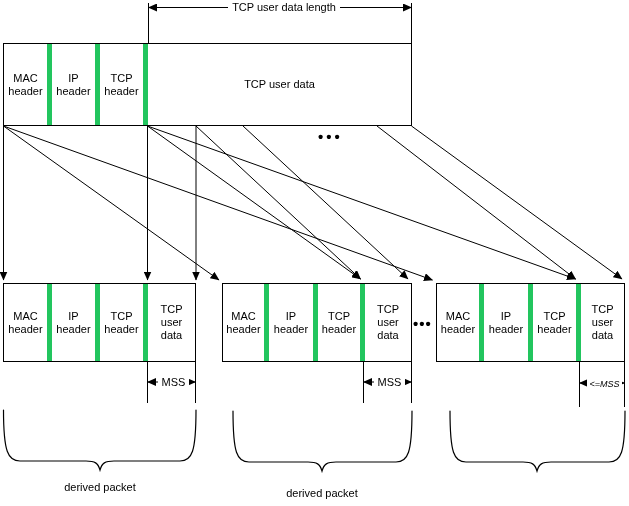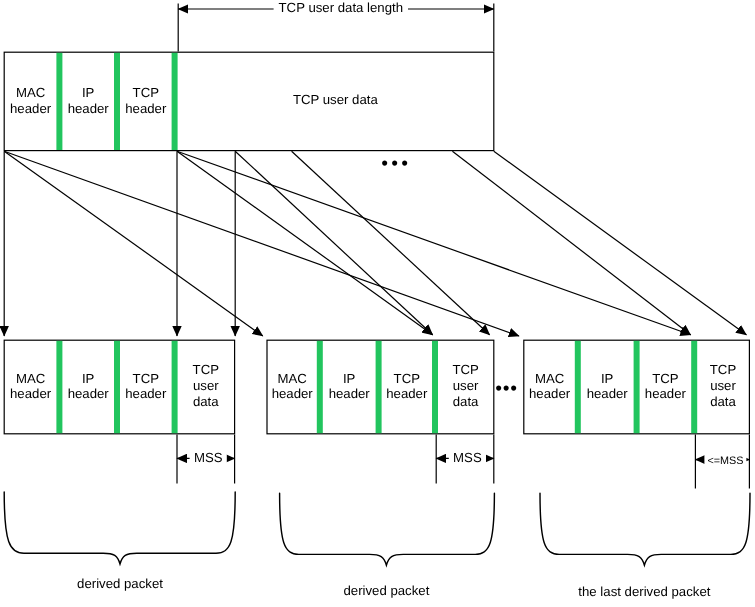--- a/index.html
+++ b/index.html
@@ -121,19 +121,18 @@
 header</div>
     <div class="cell" style="width:48px;">TCP
 header</div>
     <div class="cell last" style="width:43px;">TCP
 user
 data</div>
   </div>
 
   <div class="lbl onwire" style="left:158px;top:376px;width:27px;">MSS</div>
   <div class="lbl onwire" style="left:374px;top:376px;width:27px;">MSS</div>
-  <div class="lbl onwire" style="left:587px;top:378px;width:31px;font-size:9px;">&lt;=MSS</div>
+  <div class="lbl onwire" style="left:587px;top:378px;width:31px;font-size:9px;font-style:italic;">&lt;=MSS</div>
 
   <div class="caption" style="left:40px;top:481px;width:120px;">derived packet</div>
   <div class="caption" style="left:262px;top:487px;width:120px;">derived packet</div>
-  <div class="caption" style="left:457px;top:488px;width:160px;">the last derived packet</div>
 
 </div>
 
 </body></html>

